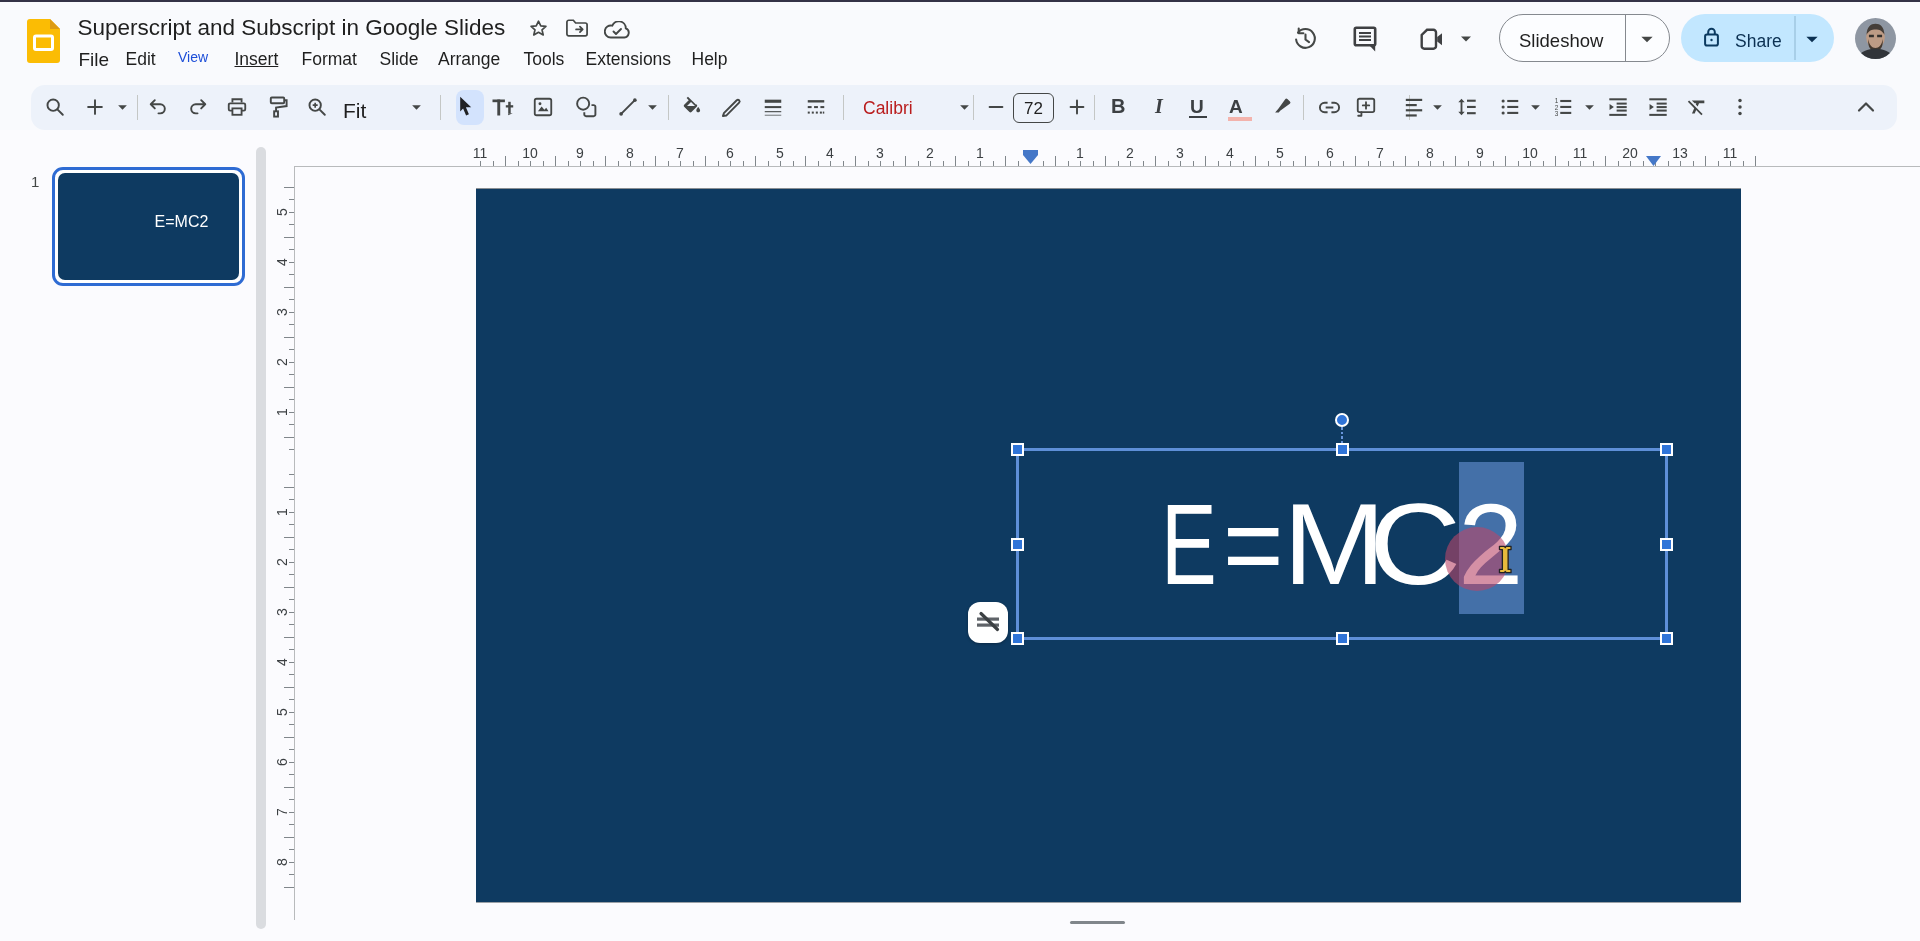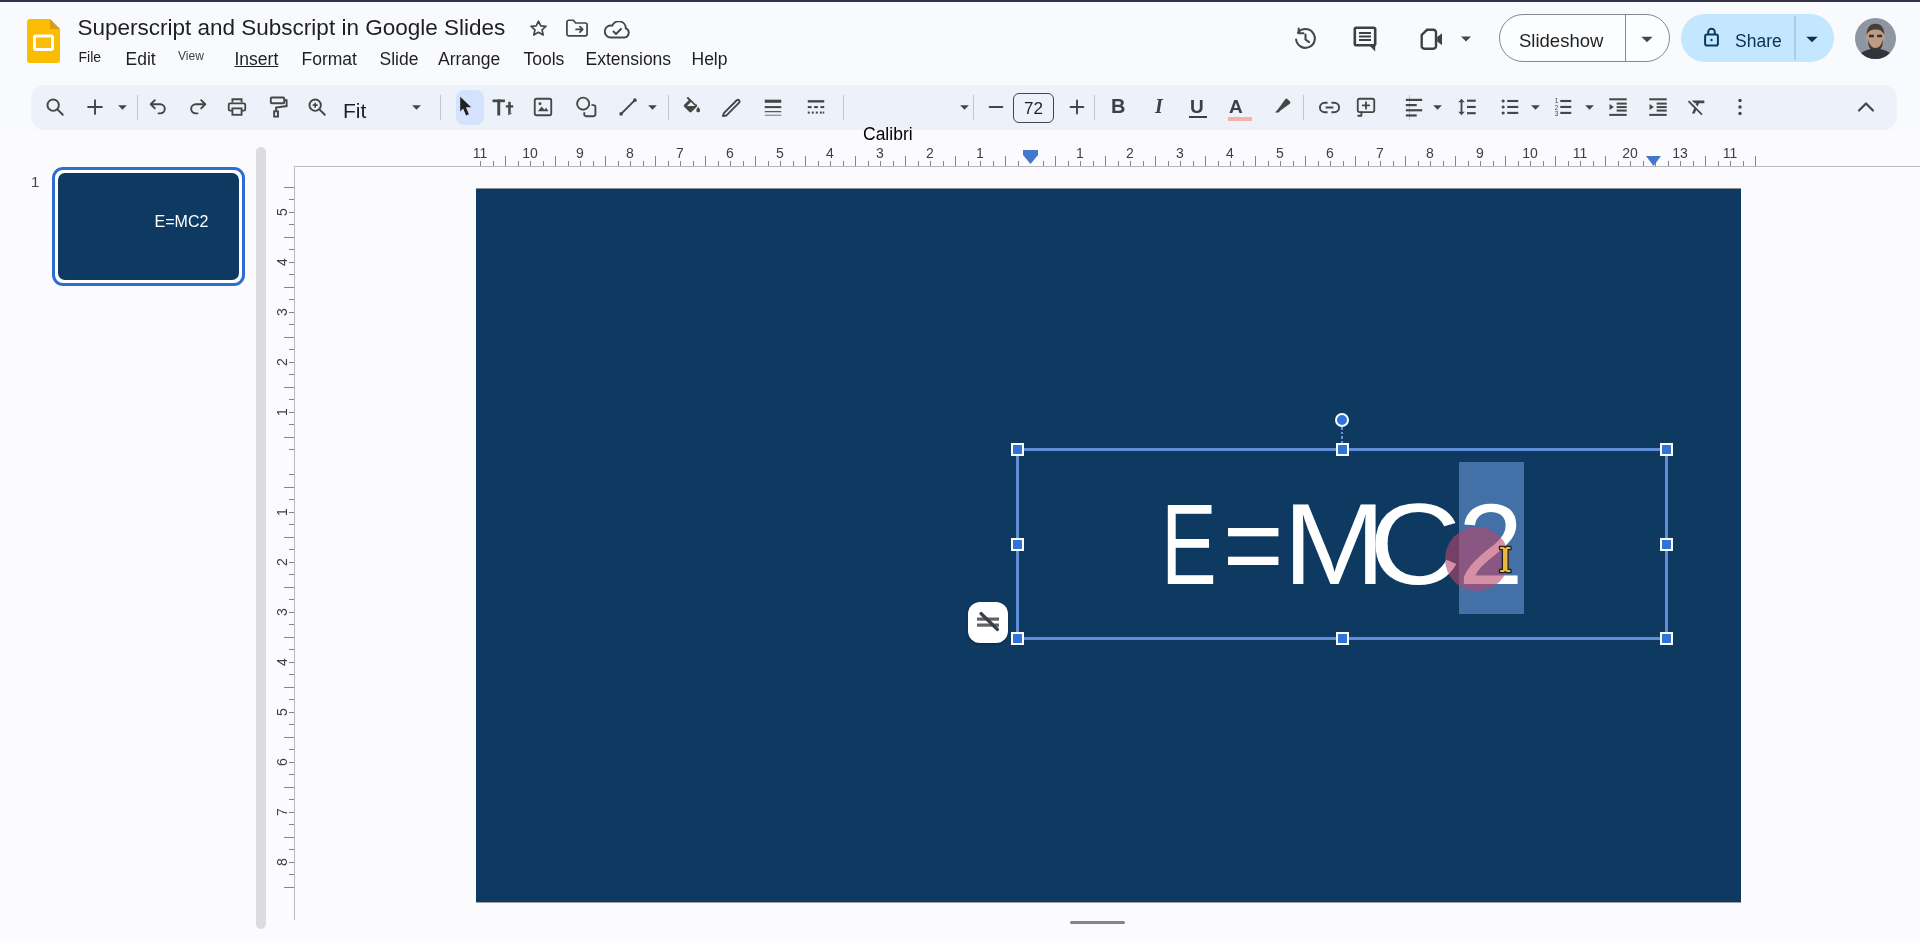--- a/index.html
+++ b/index.html
@@ -23,23 +23,23 @@
   </svg>
 <svg class="abs" style="left:566px;top:19px;" width="22" height="19" viewBox="0 0 24 20" fill="none" stroke="#444746" stroke-width="1.9">
     <path d="M1 3 a2 2 0 0 1 2 -2 H8 l2.5 3 H21 a2 2 0 0 1 2 2 V16 a2 2 0 0 1 -2 2 H3 a2 2 0 0 1 -2 -2 Z"></path>
     <path d="M11 11 h7 M15.2 8 l3 3 -3 3" stroke-linecap="round" stroke-linejoin="round"></path>
   </svg>
 <svg class="abs" style="left:604px;top:21px;" width="26" height="18" viewBox="0 0 26 18" fill="none" stroke="#444746" stroke-width="1.9">
     <path d="M7 16.5 a6 6 0 1 1 1.3 -11.8 A7 7 0 0 1 21.8 7.3 A4.8 4.8 0 0 1 20.4 16.5 Z"></path>
     <path d="M9.5 10.5 l2.5 2.5 5 -5" stroke-linecap="round" stroke-linejoin="round"></path>
   </svg>
 
-<div class="abs" style="left:78.5px;top:48.5px;font-size:14px;color:#1f1f1f;">File</div>
+<div class="abs" style="left:78.5px;top:48.5px;font-size:19px;color:#1f1f1f;">File</div>
 <div class="abs" style="left:125.5px;top:48.5px;font-size:17.5px;color:#1f1f1f;">Edit</div>
-<div class="abs" style="left:178px;top:48.5px;font-size:12px;color:#404040;">View</div>
+<div class="abs" style="left:178px;top:48.5px;font-size:14px;color:#1d4ed8;">View</div>
 <div class="abs" style="left:234.5px;top:48.5px;font-size:17.5px;color:#1f1f1f;text-decoration:underline;">Insert</div>
 <div class="abs" style="left:301.5px;top:48.5px;font-size:17.5px;color:#1f1f1f;">Format</div>
 <div class="abs" style="left:379.5px;top:48.5px;font-size:17.5px;color:#1f1f1f;">Slide</div>
 <div class="abs" style="left:438px;top:48.5px;font-size:17.5px;color:#1f1f1f;">Arrange</div>
 <div class="abs" style="left:523.5px;top:48.5px;font-size:17.5px;color:#1f1f1f;">Tools</div>
 <div class="abs" style="left:585.5px;top:48.5px;font-size:17.5px;color:#1f1f1f;">Extensions</div>
 <div class="abs" style="left:691.5px;top:48.5px;font-size:17.5px;color:#1f1f1f;">Help</div>
 
 <svg class="abs" style="left:1293px;top:27px;" width="25" height="25" viewBox="0 0 24 24" fill="none" stroke="#444746" stroke-width="2">
     <path d="M4.8 5.5 A9 9 0 1 1 3 12" stroke-linecap="round"></path>
@@ -183,21 +183,21 @@
     </g>
     <g>
       <rect x="3" y="17" width="2.2" height="2.2"></rect>
       <rect x="7.4" y="17" width="2.2" height="2.2"></rect>
       <rect x="11.8" y="17" width="2.2" height="2.2"></rect>
       <rect x="16.2" y="17" width="2.2" height="2.2"></rect>
       <rect x="19.4" y="17" width="1.6" height="2.2"></rect>
     </g>
   </svg>
 <div class="abs" style="left:843px;top:95px;width:1px;height:25px;background:#c4c7c5;"></div>
-<div class="abs" style="left:863px;top:98px;font-size:17.5px;color:#000000;margin-top:26px;">Calibri</div>
+<div class="abs" style="left:863px;top:98px;font-size:17.5px;color:#b91c1c;">Calibri</div>
 <svg class="abs" style="left:958.5px;top:104px;" width="11" height="7" viewBox="0 0 12 8">
     <path d="M1 1.5 L6 6.5 L11 1.5 Z" fill="#444746"></path>
   </svg>
 <div class="abs" style="left:973px;top:95px;width:1px;height:25px;background:#c4c7c5;"></div>
 <svg class="abs" style="left:985px;top:96px;" width="22" height="22" viewBox="0 0 24 24" stroke="#444746" stroke-width="2.1" stroke-linecap="round">
     <path d="M5 12 H19"></path>
   </svg>
 <div class="abs" style="left:1013px;top:93px;width:41px;height:30px;border:1.5px solid #444746;border-radius:6px;"></div>
 <div class="abs" style="left:1024px;top:98.5px;font-size:17px;color:#1f1f1f;">72</div>
 <svg class="abs" style="left:1066px;top:96px;" width="22" height="22" viewBox="0 0 24 24" stroke="#444746" stroke-width="2.1" stroke-linecap="round">

